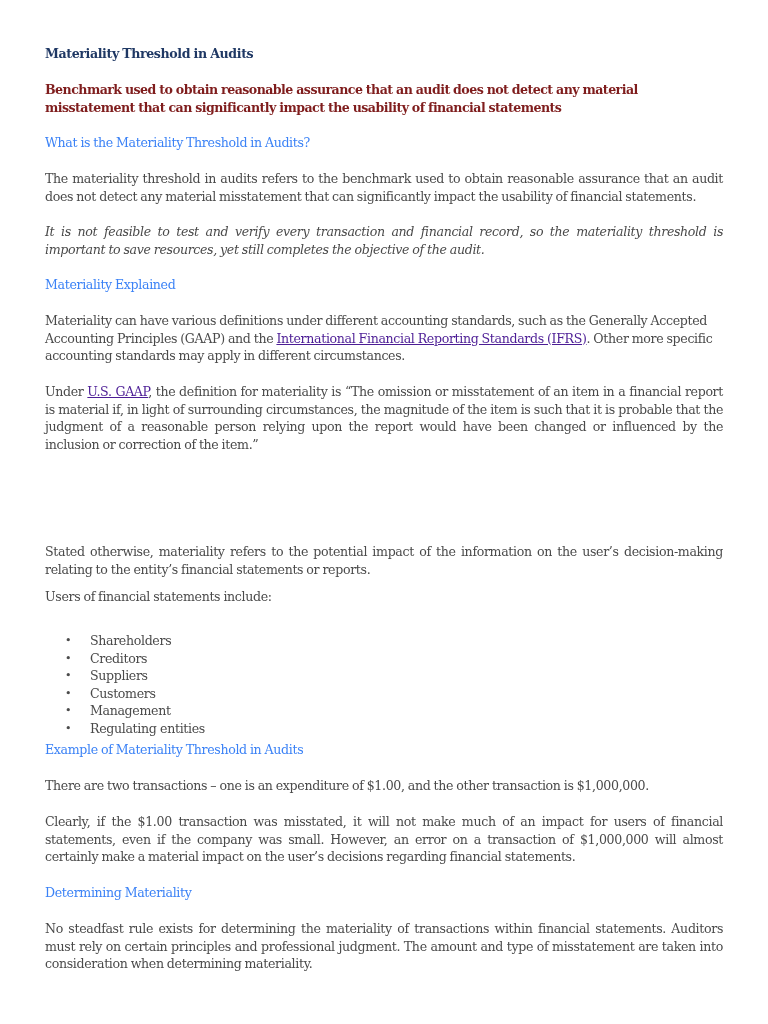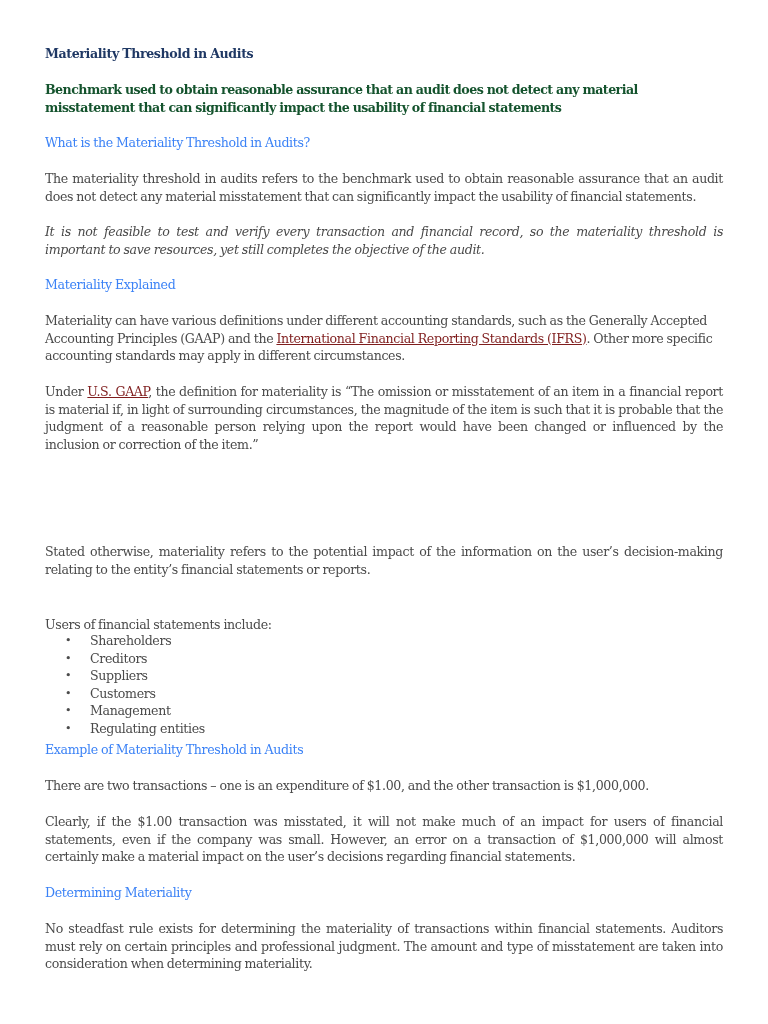--- a/index.html
+++ b/index.html
@@ -29,31 +29,31 @@
       letter-spacing: -0.35px;
       word-spacing: -0.5px;
     }
     .justify { text-align: justify; }
     .title {
       color: #1f3864;
       font-weight: bold;
       letter-spacing: -0.4px;
     }
     .subtitle {
-      color: #14532d;
+      color: #7f1d1d;
       font-weight: bold;
       letter-spacing: -0.55px;
       word-spacing: -0.4px;
     }
     .heading {
       color: #3b82f6;
       font-weight: normal;
     }
     .link {
-      color: #7f1d1d;
+      color: #4c1d95;
       text-decoration: underline;
       cursor: pointer;
     }
     ul.users {
       position: absolute;
       left: 45px;
       top: 632px;
       margin: 0;
       padding: 0;
       list-style: none;
@@ -90,21 +90,21 @@
 
   <p class="blk heading" style="top:276px;">Materiality Explained</p>
 
   <p class="blk" style="top:312px;"><span>Materiality can have various definitions under different accounting standards, such as the Generally Accepted Accounting Principles (GAAP) and the </span><a class="link">International Financial Reporting Standards (IFRS)</a><span>. Other more specific accounting standards may apply in different circumstances.</span></p>
 
   <p class="blk justify" style="top:383px;"><span>Under </span><a class="link">U.S. GAAP</a><span>, the definition for materiality is “The omission or misstatement of an item in a financial report is material if, in light of surrounding circumstances, the magnitude of the item is such that it is probable that the judgment of a reasonable person relying upon the report would have been changed or influenced by the inclusion or correction of the item.”</span></p>
 
 
   <p class="blk justify" style="top:543px;">Stated otherwise, materiality refers to the potential impact of the information on the user’s decision-making relating to the entity’s financial statements or reports.</p>
 
-  <p class="blk" style="top:616px;">Users of financial statements include:</p>
+  <p class="blk" style="top:588px;">Users of financial statements include:</p>
 
   <ul class="users">
     <li><span class="bullet">•</span><span>Shareholders</span></li>
     <li><span class="bullet">•</span><span>Creditors</span></li>
     <li><span class="bullet">•</span><span>Suppliers</span></li>
     <li><span class="bullet">•</span><span>Customers</span></li>
     <li><span class="bullet">•</span><span>Management</span></li>
     <li><span class="bullet">•</span><span>Regulating entities</span></li>
   </ul>
 

